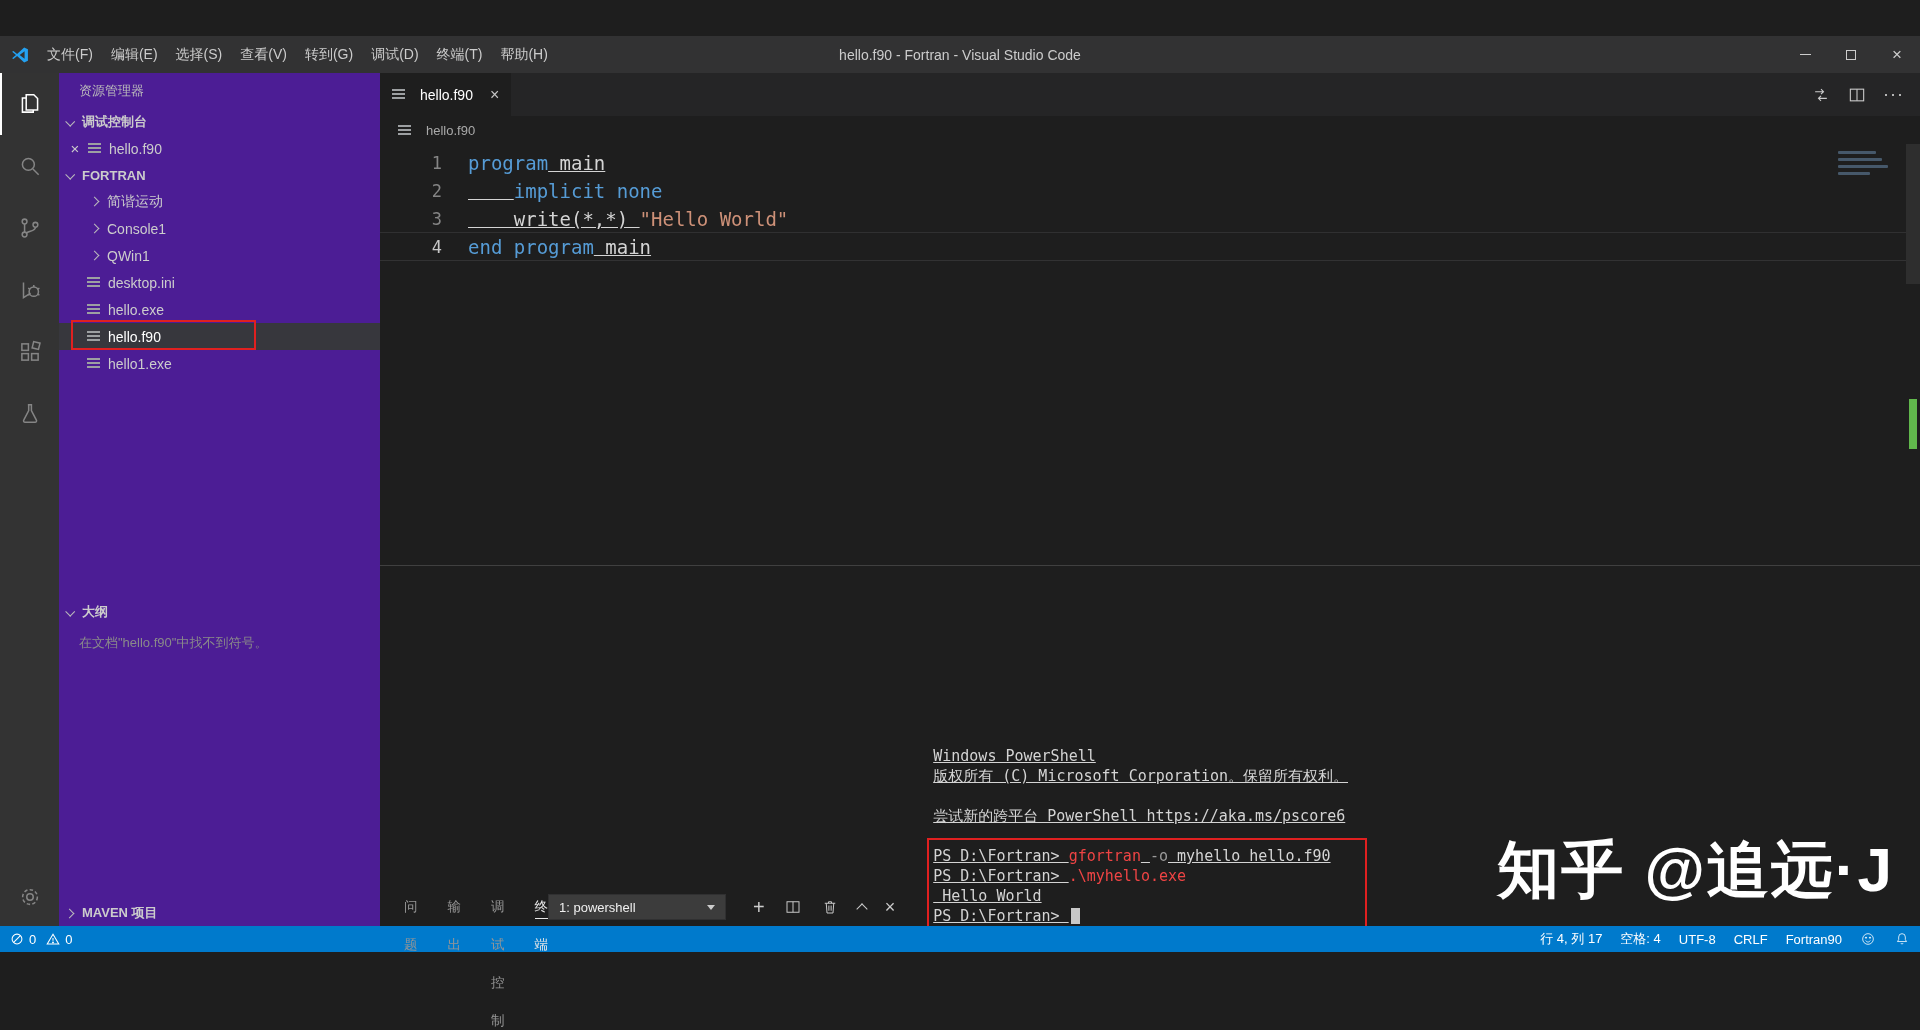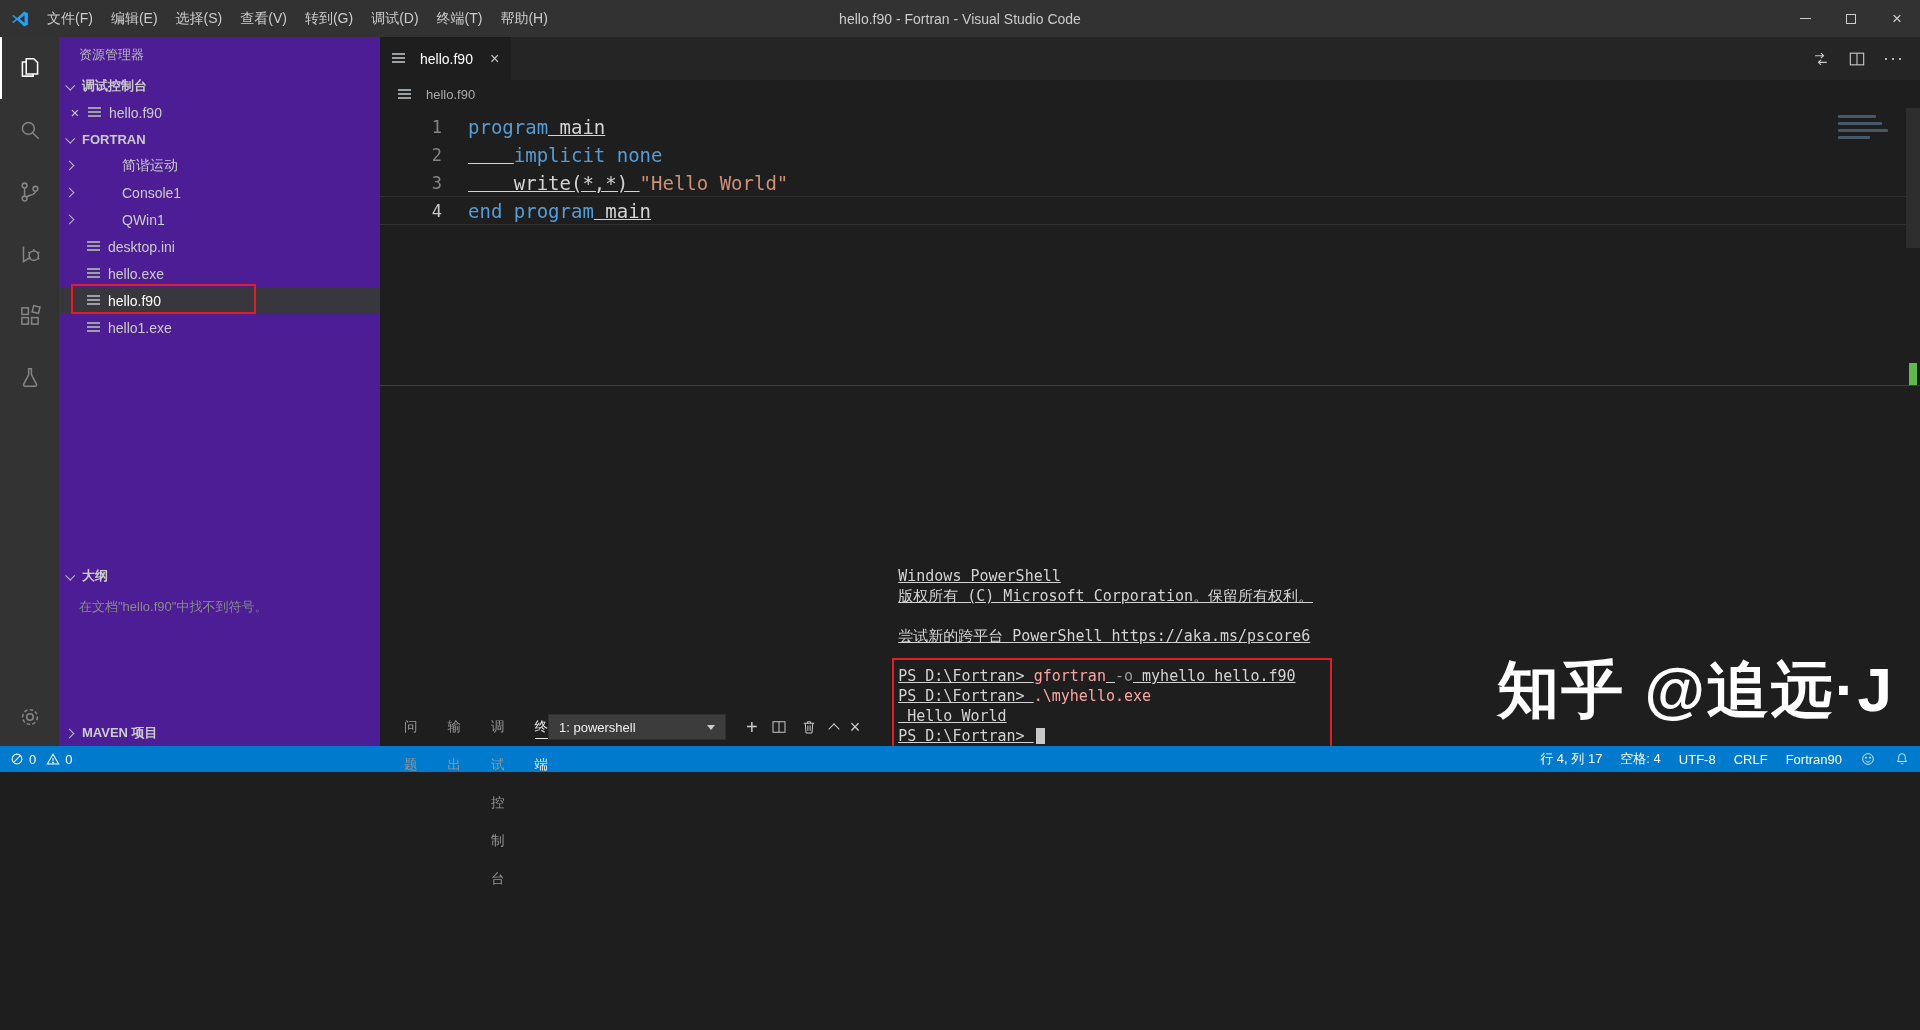--- a/index.html
+++ b/index.html
@@ -1,18 +1,18 @@
 <!DOCTYPE html>
 <html><head>
 <meta charset="utf-8">
 <style>
   * { margin:0; padding:0; box-sizing:border-box; }
   html,body { width:1920px; height:1030px; overflow:hidden; background:#1e1e1e;
               font-family:"Liberation Sans", sans-serif; }
-  .app { width:1920px; height:772px; display:flex; flex-direction:column; position:relative; }
+  .app { width:1920px; height:916px; display:flex; flex-direction:column; position:relative;margin-top:36px; }
 
   
   .titlebar { flex:0 0 37px; background:#323233; display:flex; align-items:center;
               color:#cccccc; font-size:14px; position:relative; }
   .logo { margin:0 8px 0 10px; display:flex; align-items:center; }
   .menubar { display:flex; }
   .menu-item { padding:0 9px; height:37px; line-height:37px; cursor:default; }
   .window-title { position:absolute; left:50%; transform:translateX(-50%); color:#cccccc; }
   .win-controls { margin-left:auto; display:flex; height:100%; }
   .win-btn { width:46px; display:flex; align-items:center; justify-content:center; font-size:17px; color:#cccccc; }
@@ -39,21 +39,21 @@
                     color:#cccccc; cursor:pointer; flex:0 0 26px; }
   .chev { width:7px; height:7px; border-right:1.4px solid #bcbcbc; border-bottom:1.4px solid #bcbcbc;
           margin:0 9px 0 7px; flex:0 0 auto; }
   .chev.down { transform:rotate(45deg) translateY(-1px); }
   .chev.right { transform:rotate(-45deg); }
   .oe-row { height:27px; display:flex; align-items:center; padding-left:8px; cursor:pointer; }
   .oe-close { width:16px; margin-right:5px; text-align:center; color:#cccccc; font-size:15px; }
   .file-icon { width:13px; height:11px; margin-right:8px; flex:0 0 auto;
                background:repeating-linear-gradient(to bottom,#9da0a2 0 1.6px, transparent 1.6px 4.2px); }
   .tree-item { height:27px; display:flex; align-items:center; position:relative; cursor:pointer; }
-  .tree-item.folder { padding-left:0;gap:40px; }
+  .tree-item.folder { padding-left:25px; }
   .tree-item.file { padding-left:28px; }
   .tree-item.selected { background:#37373d; color:#ffffff; }
   .row-annotation { position:absolute; left:12px; top:-3px; width:185px; height:30px;
                     border:2px solid #e02020; pointer-events:none; z-index:5; }
   .sb-spacer { flex:0 0 222px; }
   .outline-empty { padding:9px 20px; color:#8a8a8a; font-size:13px; }
   .maven-wrap { margin-top:auto; }
 
   
   .editor-col { flex:1; display:flex; flex-direction:column; min-width:0; background:#1e1e1e; }
@@ -71,37 +71,37 @@
   .code-area { flex:1; position:relative; overflow:hidden; padding-top:5px;
                font-family:"DejaVu Sans Mono", monospace; font-size:19px; line-height:28px; }
   .code-line { display:flex; height:28px; position:relative; }
   .code-line .ln { flex:0 0 88px; width:88px; text-align:right; padding-right:26px;
                    color:#858585; font-size:17px; }
   .code-line.current .ln { color:#c6c6c6; }
   .code-line.current::after { content:""; position:absolute; left:0; right:14px; top:-1px; bottom:0;
                               border-top:1px solid #303031; border-bottom:1px solid #323233; pointer-events:none; }
   .code-text { white-space:pre; }
   .tk-kw { color:#569cd6; } .tk-pl { color:#d4d4d4;text-decoration:underline; } .tk-str { color:#ce9178; }
-  .tk-cmd { color:#fca5a5; } .tk-param { color:#9b9b9b; }
+  .tk-cmd { color:#ef4444; } .tk-param { color:#9b9b9b; }
 
   .minimap { position:absolute; top:7px; right:22px; width:60px; }
   .mm-bar { height:3px; margin-bottom:4px; background:#46586a; border-radius:1px; }
   .overview-ruler { position:absolute; top:0; right:0; width:14px; height:100%; }
   .ov-slider { position:absolute; top:0; right:0; width:14px; height:140px; background:rgba(121,121,121,0.18); }
   .ov-green { position:absolute; top:255px; right:3px; width:8px; height:50px; background:#61b84c; }
 
   
   .panel { flex:0 0 361px; display:flex; flex-direction:row; border-top:1px solid rgba(128,128,128,0.35);
            position:relative;align-items:flex-end; }
   .panel-header { flex:0 0 38px; display:flex; align-items:center; padding:0 14px 0 24px; }
   .panel-tabs { display:flex; gap:30px; }
   .panel-tab { font-size:13.5px; color:#969696; height:38px; line-height:38px; position:relative; cursor:pointer; }
   .panel-tab.active { color:#e7e7e7; }
   .panel-tab.active::after { content:""; position:absolute; left:0; right:0; bottom:7px; height:1px; background:#e7e7e7; }
-  .panel-actions { margin-left:auto; display:flex; align-items:center; gap:12px; color:#cccccc; }
+  .panel-actions { margin-left:auto; display:flex; align-items:center; gap:19px; color:#cccccc; }
   .panel-actions svg { stroke:#cccccc; fill:none; stroke-width:1.3; }
   .terminal-select { height:26px; width:178px; background:#3c3c3c; border:1px solid #303031; color:#f0f0f0;
                      font-size:13px; display:flex; align-items:center; justify-content:space-between;
                      padding:0 10px; margin-right:8px; cursor:pointer; }
   .dd-arrow { width:0; height:0; border-left:4px solid transparent; border-right:4px solid transparent;
               border-top:5px solid #cccccc; }
   .plus-glyph { font-size:20px; font-weight:300; line-height:1; }
   .chev-up { width:8px; height:8px; border-left:1.5px solid #ccc; border-top:1.5px solid #ccc;
              transform:rotate(45deg); margin-top:4px; display:block; }
   .close-glyph { font-size:18px; line-height:1; }

